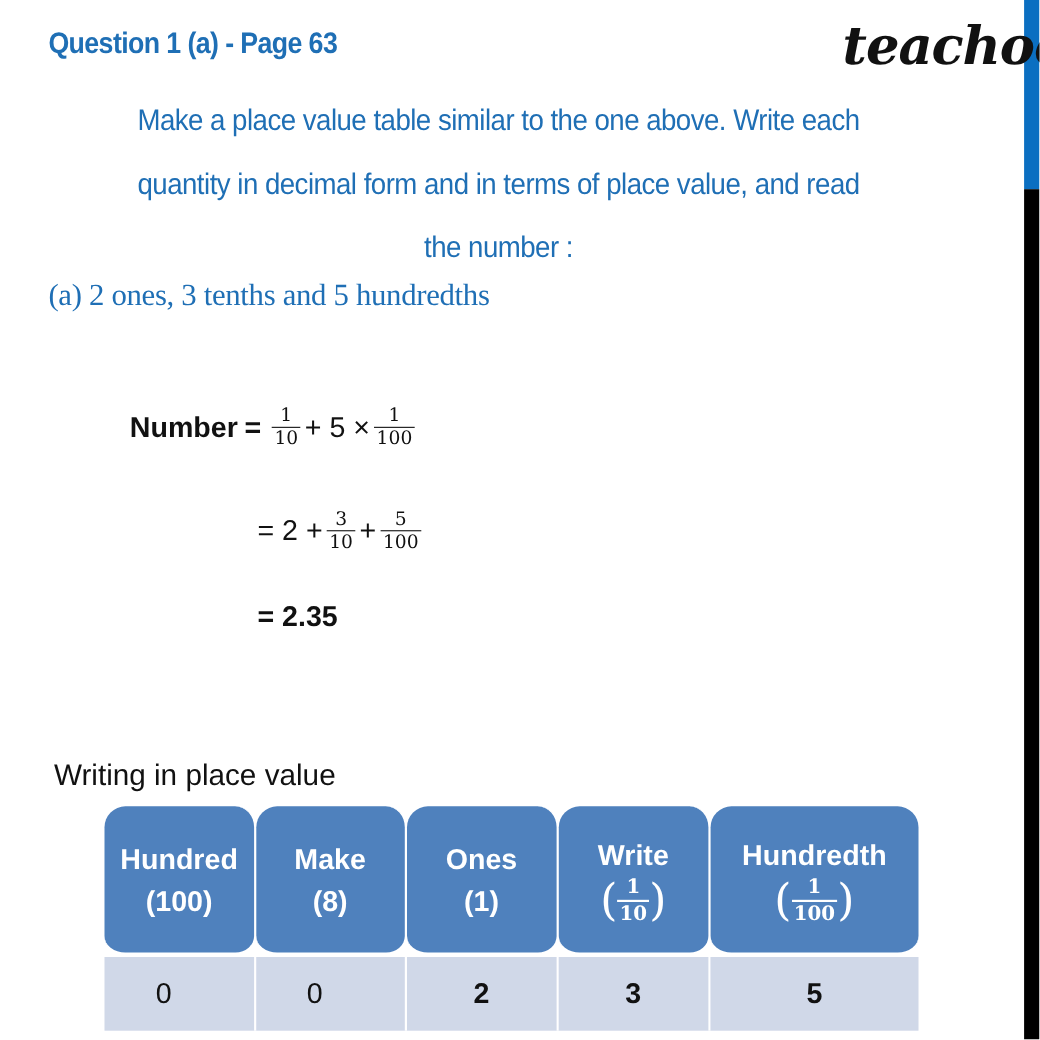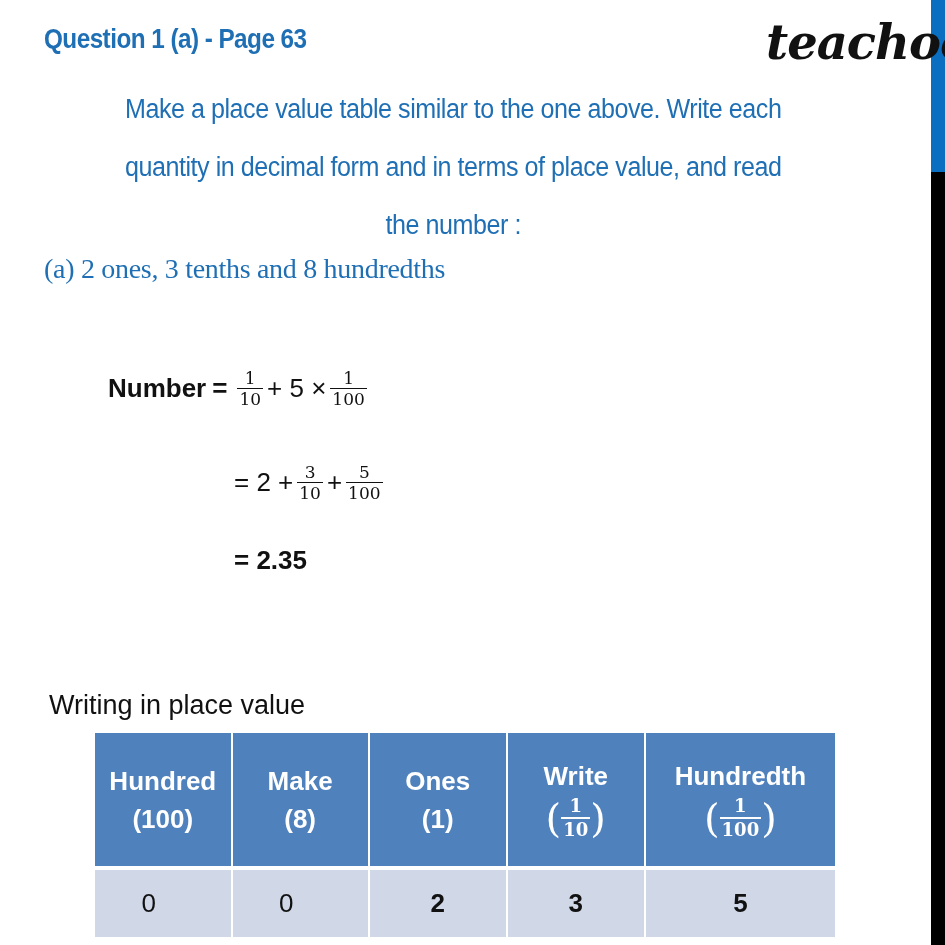--- a/index.html
+++ b/index.html
@@ -43,21 +43,21 @@
 
   .writing-label { position: absolute; left: 49px; top: 674px; font-size: 27px; color: #111; margin-top: 16px; }
 
   table.pv {
     position: absolute; left: 95px; top: 733px; width: 740px;
     border-collapse: separate; border-spacing: 0;
   }
   table.pv th {
     background: #4f81bd; color: #fff; font-weight: bold; font-size: 26px;
     height: 133px; padding: 0; text-align: center; line-height: 38px;
-    border-right: 2px solid #ffffff; border-bottom: 4px solid #ffffff;
+    border-right: 2px solid #ffffff; border-bottom: 4px solid #ffffff; border-radius: 19px;
   }
   table.pv th:last-child, table.pv td:last-child { border-right: none; }
   table.pv td {
     background: #d0d8e8; color: #111; font-size: 26px; height: 67px;
     text-align: center; padding: 0; border-right: 2px solid #ffffff;
   }
   table.pv td.b { font-weight: bold; }
   .col1 { width: 136px; } .col2 { width: 136px; } .col3 { width: 137px; } .col4 { width: 137px; } .col5 { width: 190px; }
   .paren-frac { display: inline-flex; align-items: center; font-family: "DejaVu Serif", serif; }
   .paren { font-size: 40px; font-weight: normal; line-height: 40px; }
@@ -72,23 +72,23 @@
 <div class="side-bar-black"></div>
 
 <div class="title">Question 1 (a) - Page 63</div>
 <div class="logo">teachoo</div>
 
 <div class="question">
   <span class="q-line">Make a place value table similar to the one above. Write each</span>
   <span class="q-line">quantity in decimal form and in terms of place value, and read</span>
   <span class="q-line">the number :</span>
 </div>
-<div class="part">(a) 2 ones, 3 tenths and 8 hundredths</div>
+<div class="part">(a) 2 ones, 3 tenths and 5 hundredths</div>
 
-<div class="math" style="left:108px; top:368px;align-items:center;">
+<div class="math" style="left:118px; top:368px;align-items:center;">
   <span class="bold">Number</span>
   <span class="sp"></span>
   <span class="bold">=</span>
   <span class="sp"></span>
   <span class="frac">
     <span class="num">1</span>
     <span class="den">10</span>
   </span>
   <span>+ 5 ×</span>
   <span class="frac">

